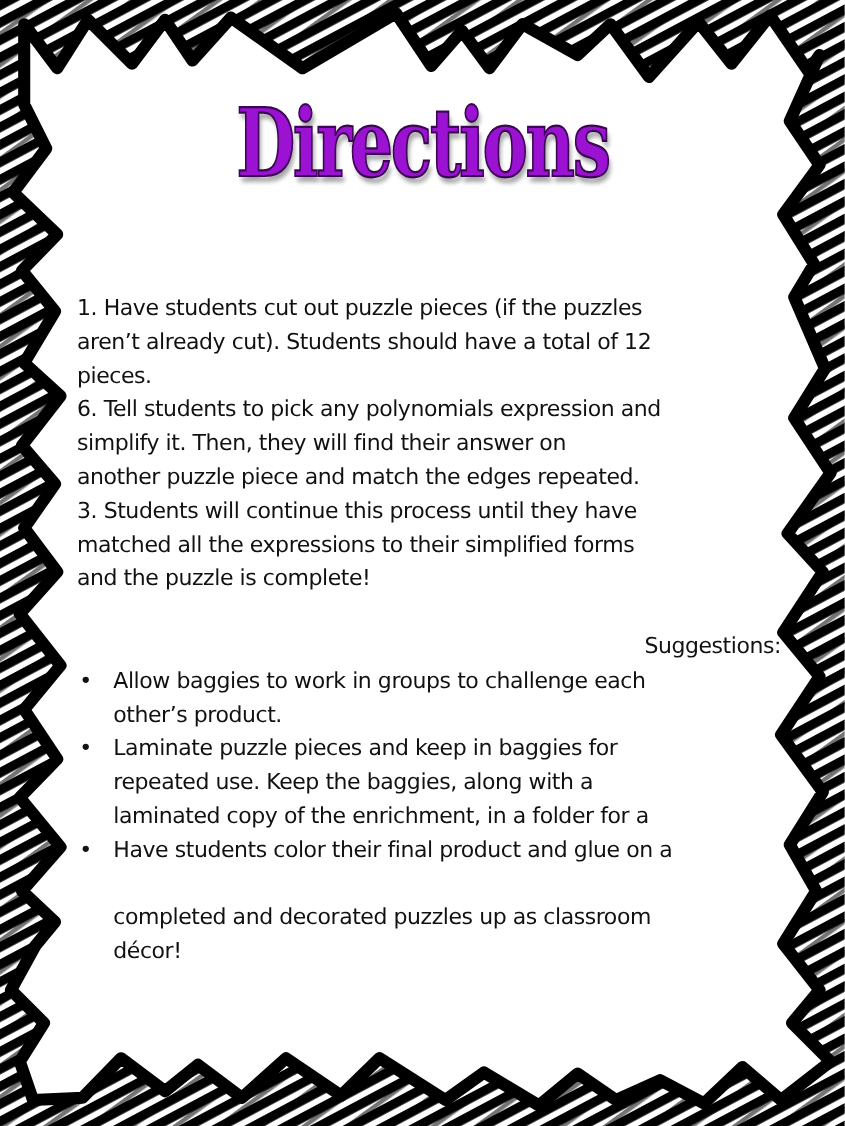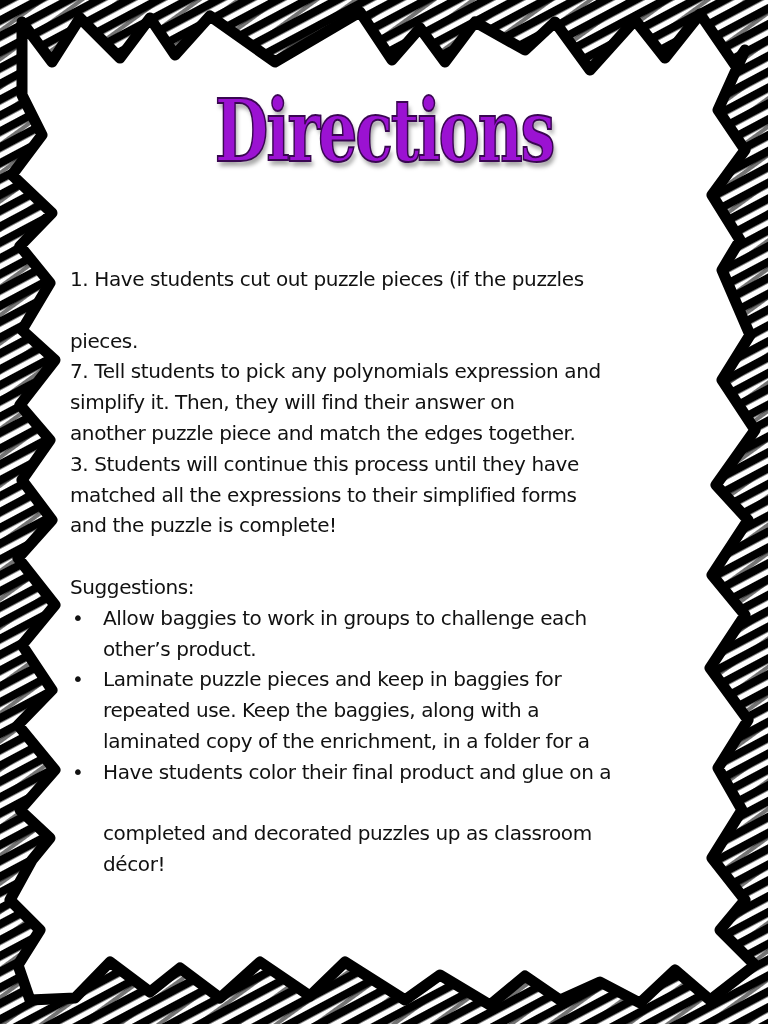--- a/index.html
+++ b/index.html
@@ -49,20 +49,21 @@
       letter-spacing: -0.4px;
     }
     .content p {
       margin: 0;
     }
     .spacer {
       height: 30.8px;
     }
     .suggest-head {
       margin: 0;
+      text-align: right;
     }
     ul.bullets {
       list-style: none;
       margin: 0;
       padding: 0;
     }
     ul.bullets li {
       position: relative;
       padding-left: 33px;
     }
@@ -102,27 +103,27 @@
        L710,1000 L675,970 L640,1003 L600,982 L560,1000 L525,976 L490,1005 L440,975 L405,1000 L345,962 L310,996 L260,962 L220,998 L180,968 L150,992 L110,962 L75,998 L30,1000
        L18,965 L40,930 L10,900 L32,860 L50,838 L20,810 L55,770 L18,725 L52,690 L22,645 L55,605 L18,558 L52,520 L22,480 L50,440 L20,405 L55,360 L22,330 L50,283 L20,246 L52,213 L12,175 L42,135 L22,95 Z"></path>
 </svg>
 
 <div class="title">Directions</div>
 
 <div class="content">
   <div>
     <p>
       <span>1.  Have students cut out puzzle pieces (if the puzzles</span><br>
-      <br>
+      <span>aren’t already cut).  Students should have a total of 12</span><br>
       <span>pieces.</span>
     </p>
     <p>
-      <span>7. Tell students to pick any polynomials expression and</span><br>
+      <span>6. Tell students to pick any polynomials expression and</span><br>
       <span>simplify it.  Then, they will find their answer on</span><br>
-      <span>another puzzle piece and match the edges together.</span>
+      <span>another puzzle piece and match the edges repeated.</span>
     </p>
     <p>
       <span>3. Students will continue this process until they have</span><br>
       <span>matched all the expressions to their simplified forms</span><br>
       <span>and the puzzle is complete!</span>
     </p>
   </div>
 
   <div class="spacer"></div>
 

